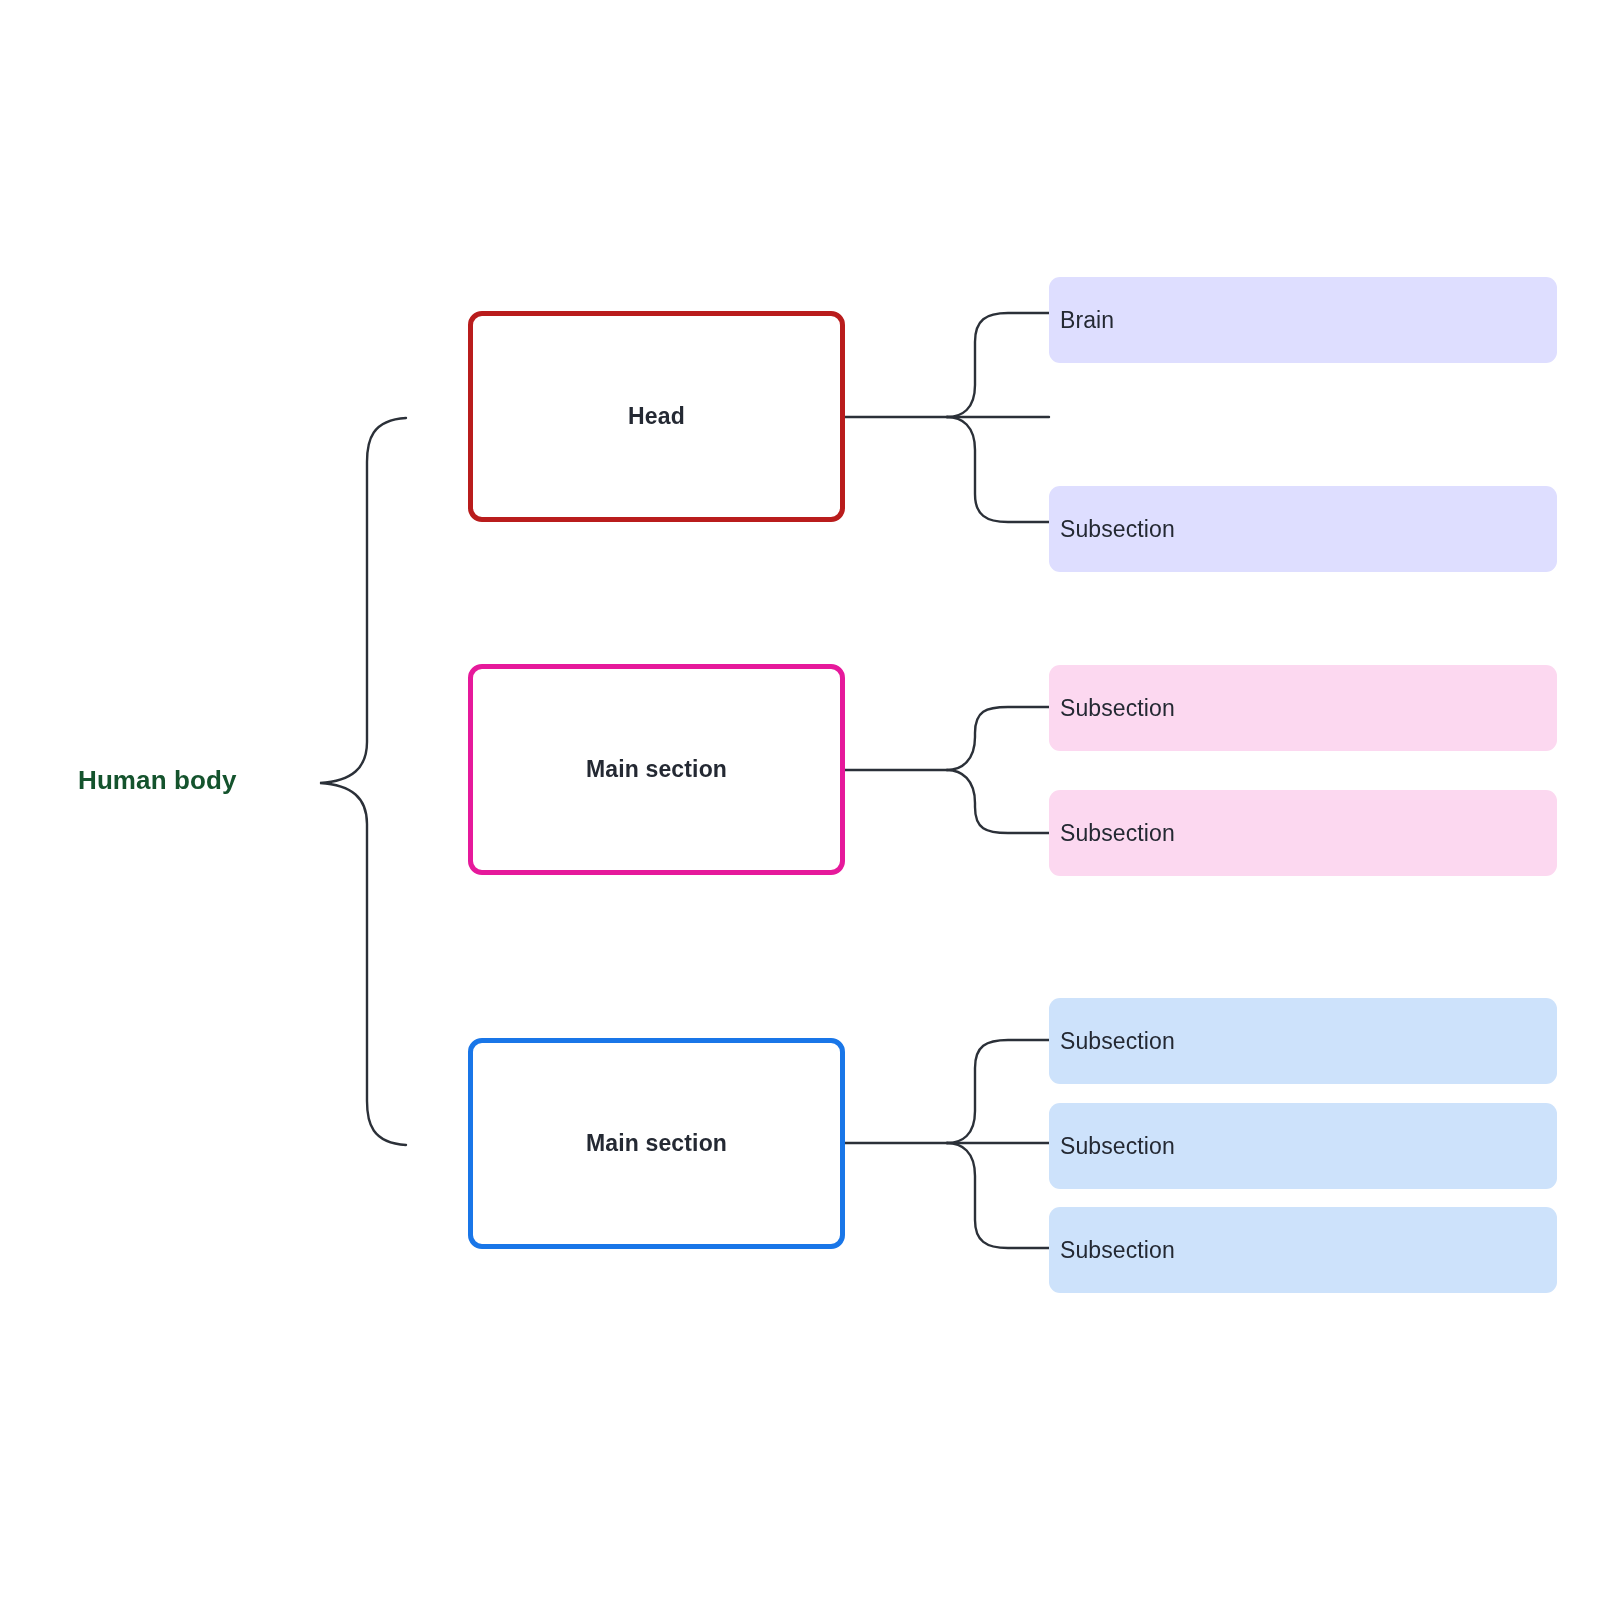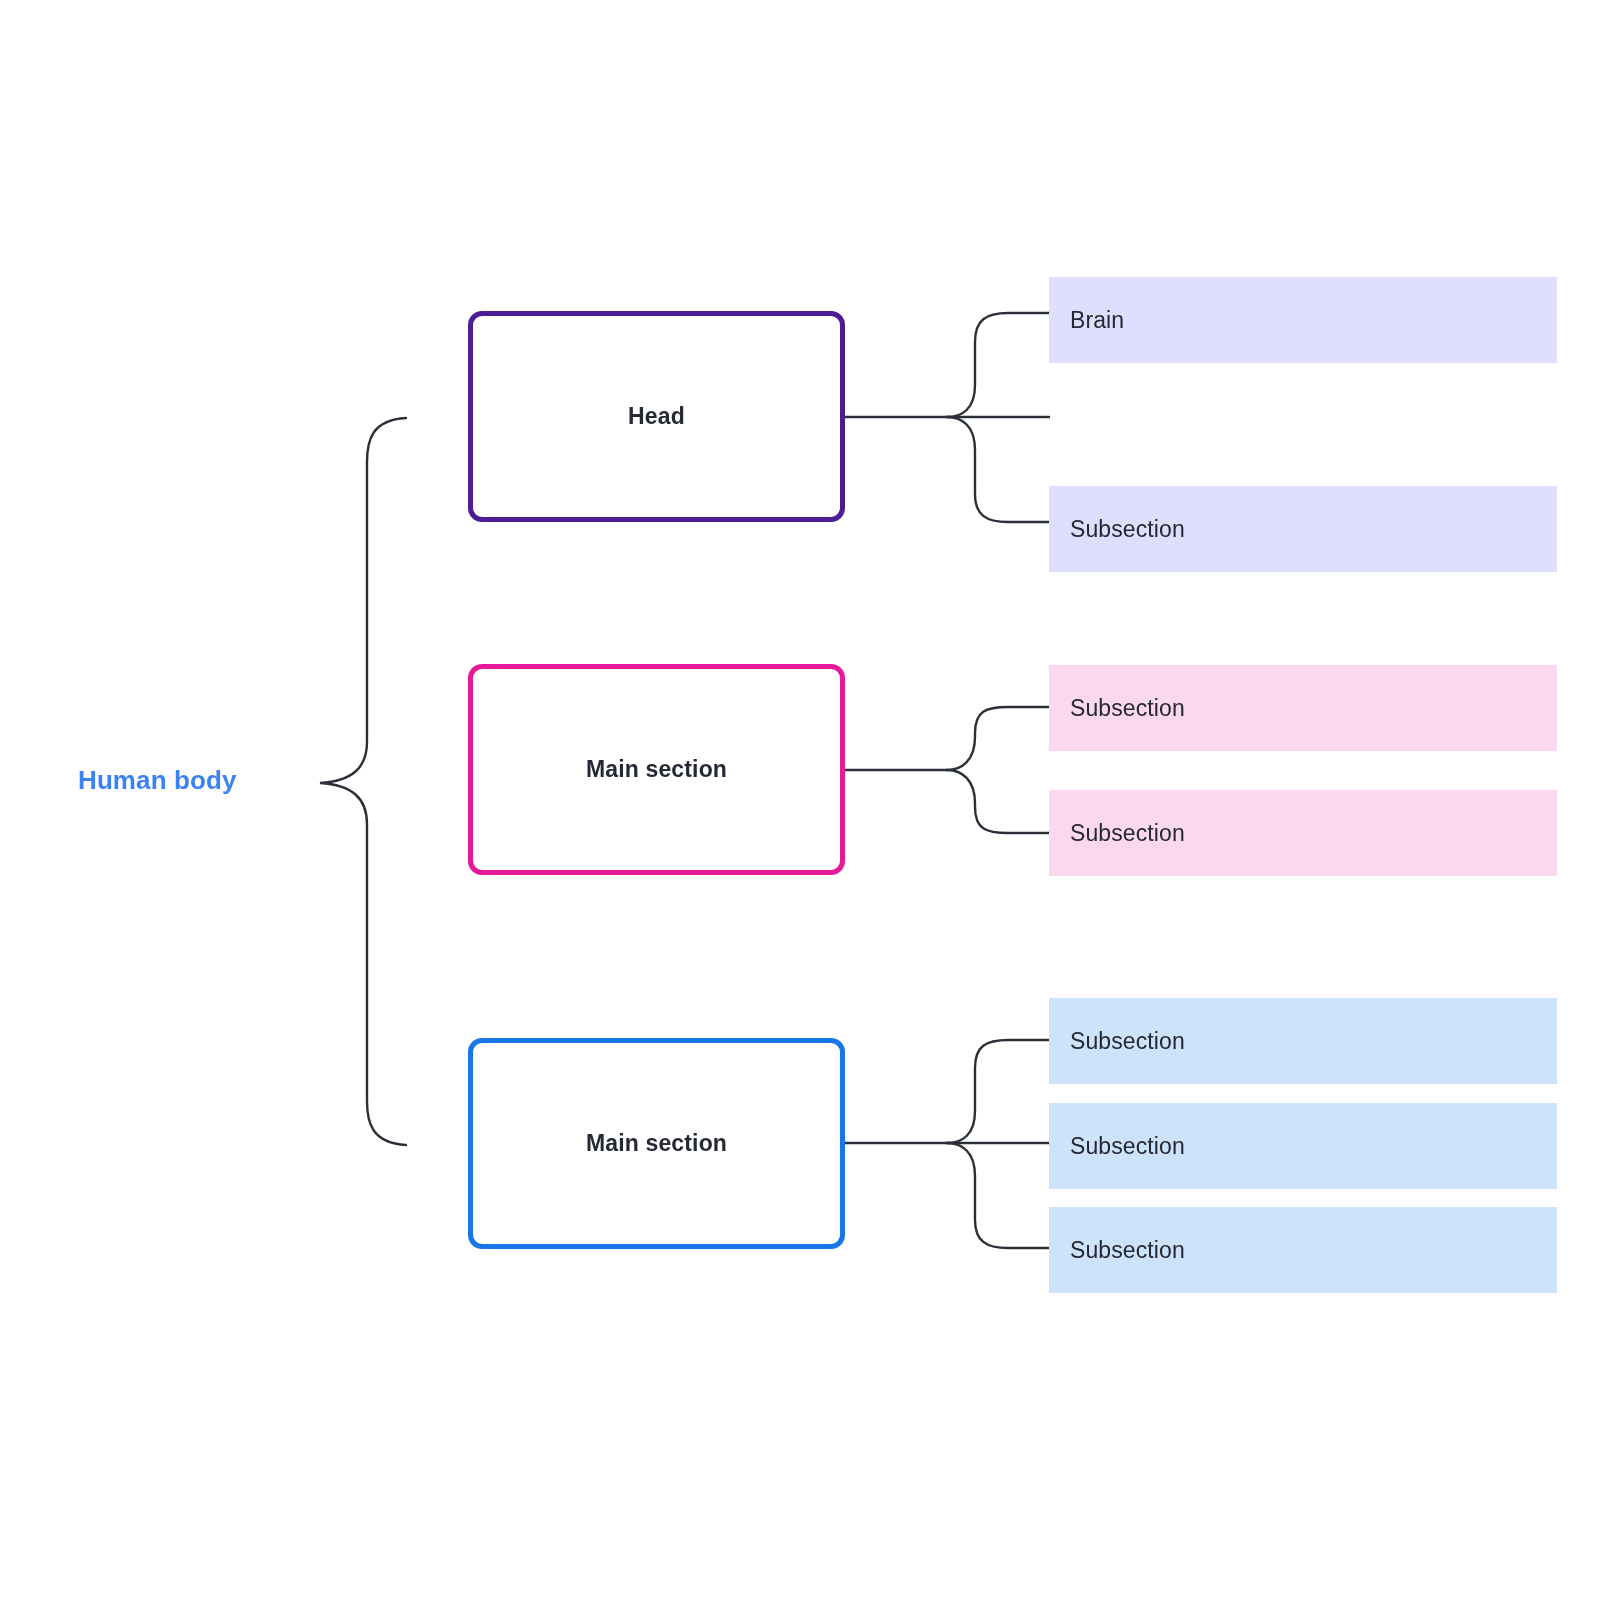--- a/index.html
+++ b/index.html
@@ -22,21 +22,21 @@
     width: 1600px;
     height: 1600px;
     pointer-events: none;
   }
   .root-label {
     position: absolute;
     left: 78px;
     top: 765px;
     font-size: 26px;
     font-weight: bold;
-    color: #3b82f6;
+    color: #14532d;
     letter-spacing: 0.1px;
     white-space: nowrap;
   }
   .main-node {
     position: absolute;
     left: 468px;
     width: 377px;
     height: 211px;
     box-sizing: border-box;
     border-radius: 14px;
@@ -44,34 +44,34 @@
     display: flex;
     align-items: center;
     justify-content: center;
   }
   .main-node .main-label {
     font-size: 23px;
     font-weight: bold;
     color: #242933;
     letter-spacing: 0.15px;
   }
-  #node-head   { top: 311px; border: 5px solid #4c1d95; }
+  #node-head   { top: 311px; border: 5px solid #b91c1c; }
   #node-main-1 { top: 664px; border: 5px solid #e6199b; }
   #node-main-2 { top: 1038px; border: 5px solid #1976e8; }
 
   .sub-node {
     position: absolute;
     left: 1049px;
     width: 508px;
     height: 86px;
     box-sizing: border-box;
-    border-radius: 0;
+    border-radius: 11px;
     display: flex;
     align-items: center;
-    padding-left: 21px;
+    padding-left: 11px;
   }
   .sub-node .sub-label {
     font-size: 23px;
     font-weight: normal;
     color: #242933;
     letter-spacing: 0.1px;
   }
   .sub-lav  { background: #dedeff; }
   .sub-pink { background: #fcd8f0; }
   .sub-blue { background: #cde2fb; }

